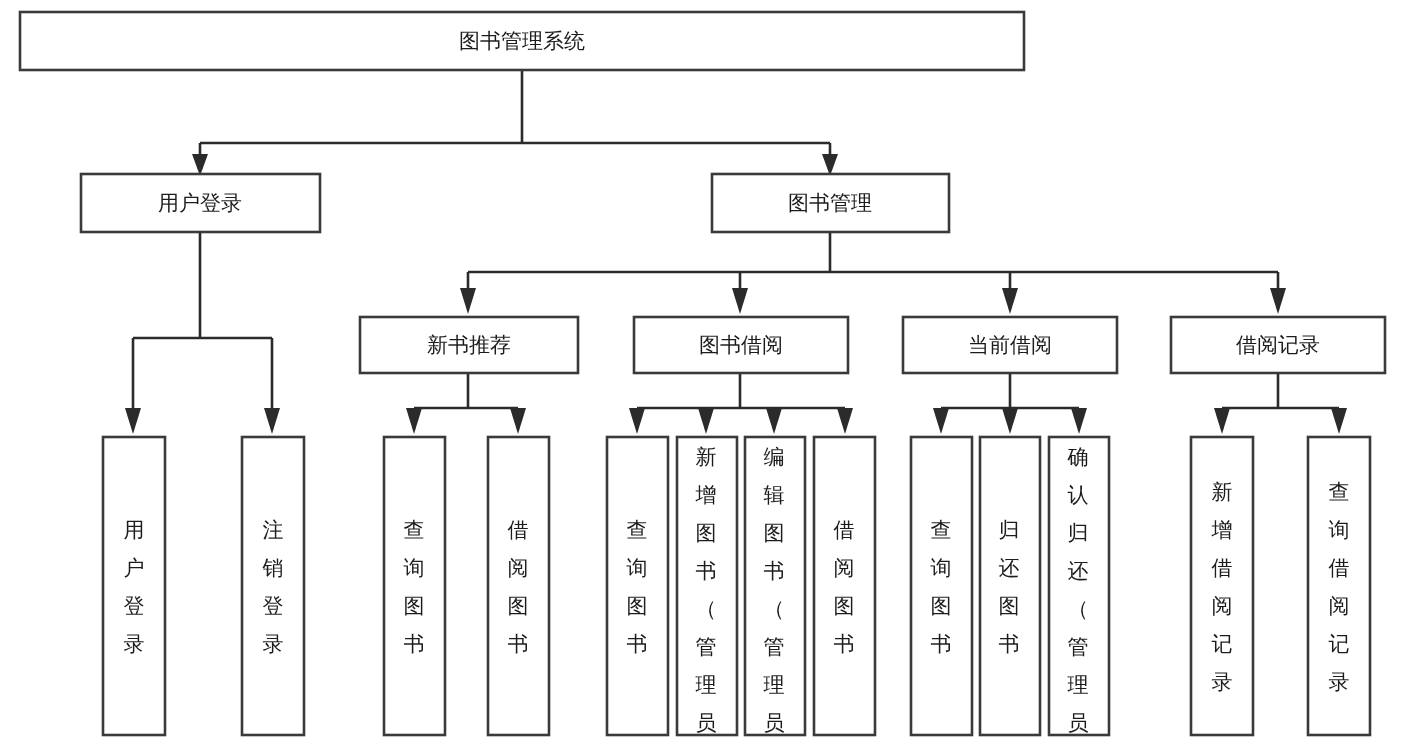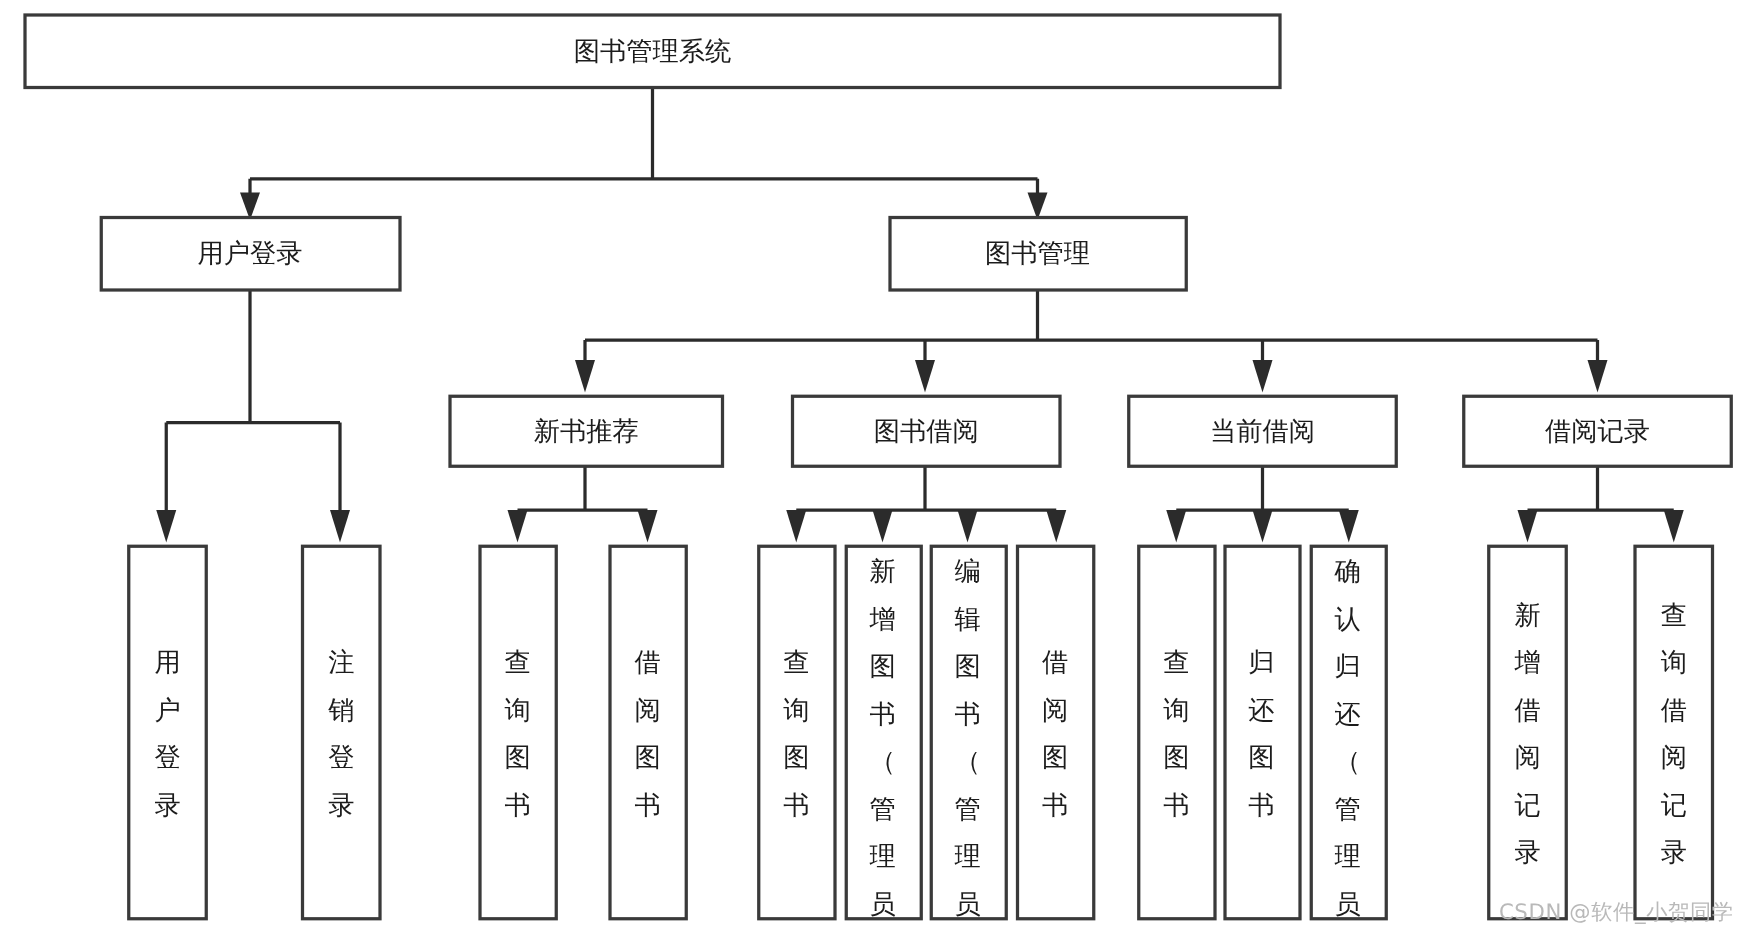--- a/index.html
+++ b/index.html
@@ -245,15 +245,14 @@
       <text class="leaf-label" x="1222" y="0"><tspan x="1222" y="499">新</tspan><tspan x="1222" y="537">增</tspan><tspan x="1222" y="575">借</tspan><tspan x="1222" y="613">阅</tspan><tspan x="1222" y="651">记</tspan><tspan x="1222" y="689">录</tspan></text>
     </g>
 
     <g>
       <rect class="node-box" x="1308" y="437" width="62" height="298"></rect>
       <text class="leaf-label" x="1339" y="0"><tspan x="1339" y="499">查</tspan><tspan x="1339" y="537">询</tspan><tspan x="1339" y="575">借</tspan><tspan x="1339" y="613">阅</tspan><tspan x="1339" y="651">记</tspan><tspan x="1339" y="689">录</tspan></text>
     </g>
 
   </svg>
 
-  <div class="watermark">CSDN @软件_小贺同学</div>
 
 </div>
 
 </body></html>

